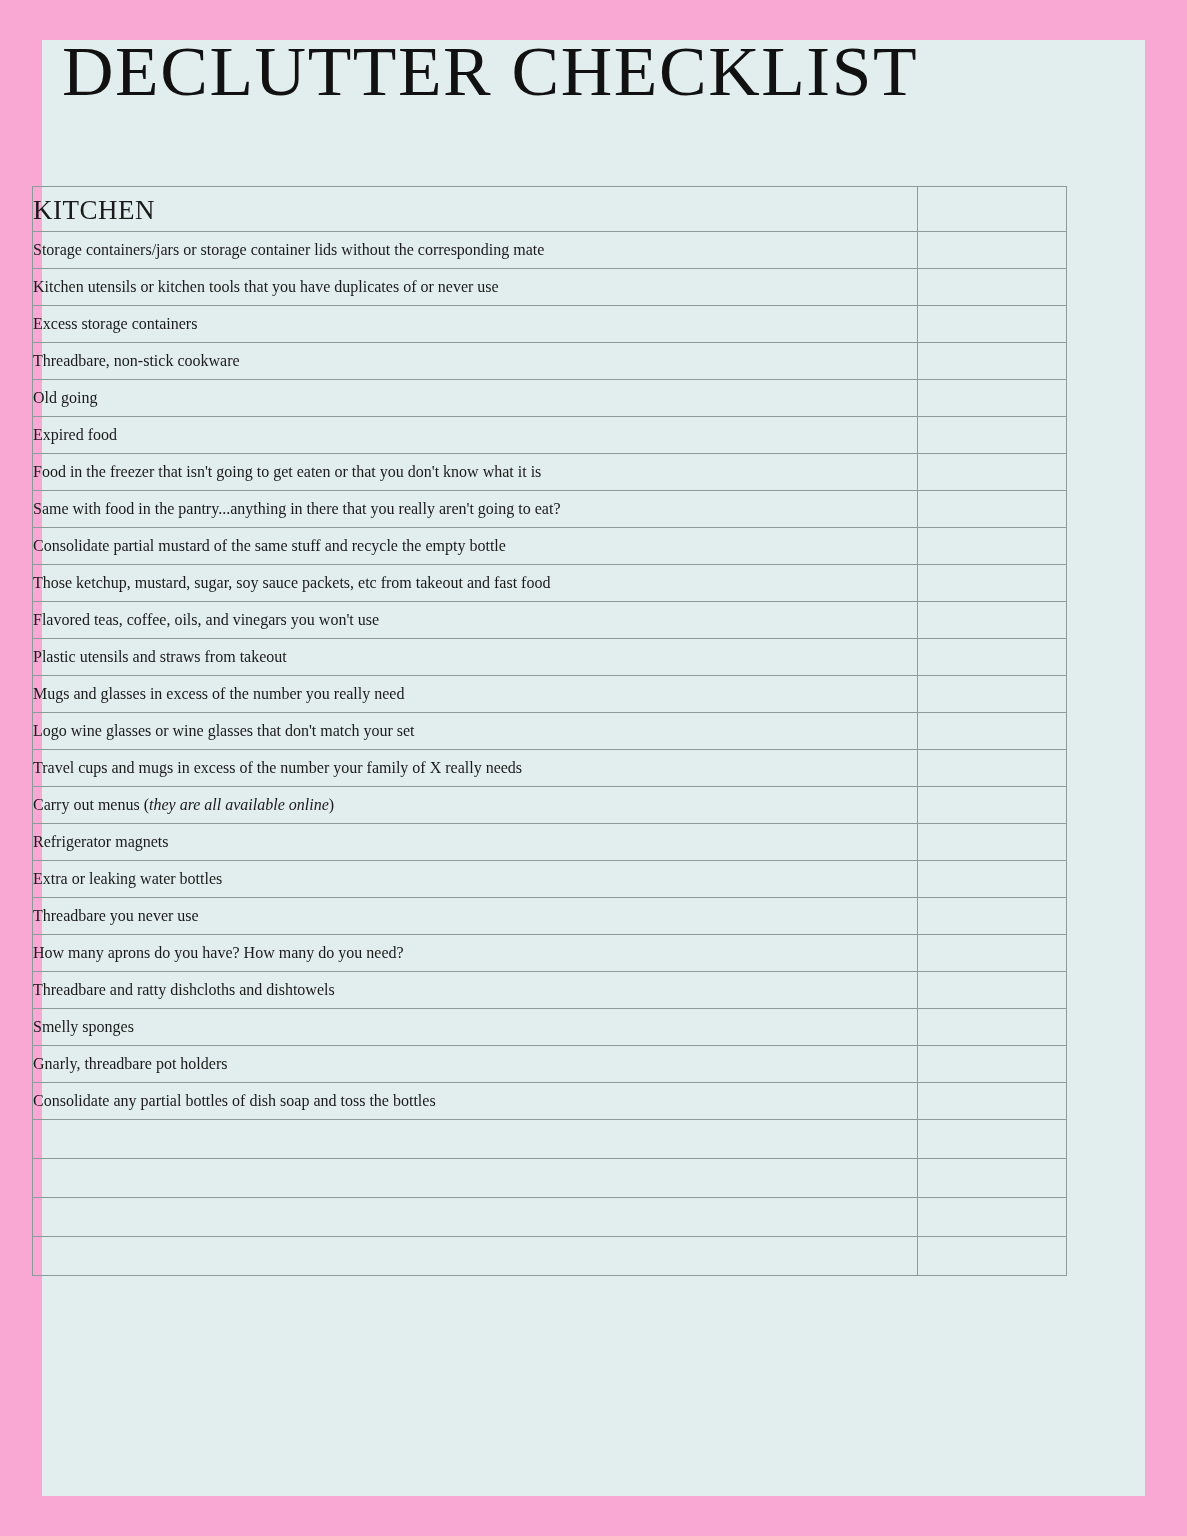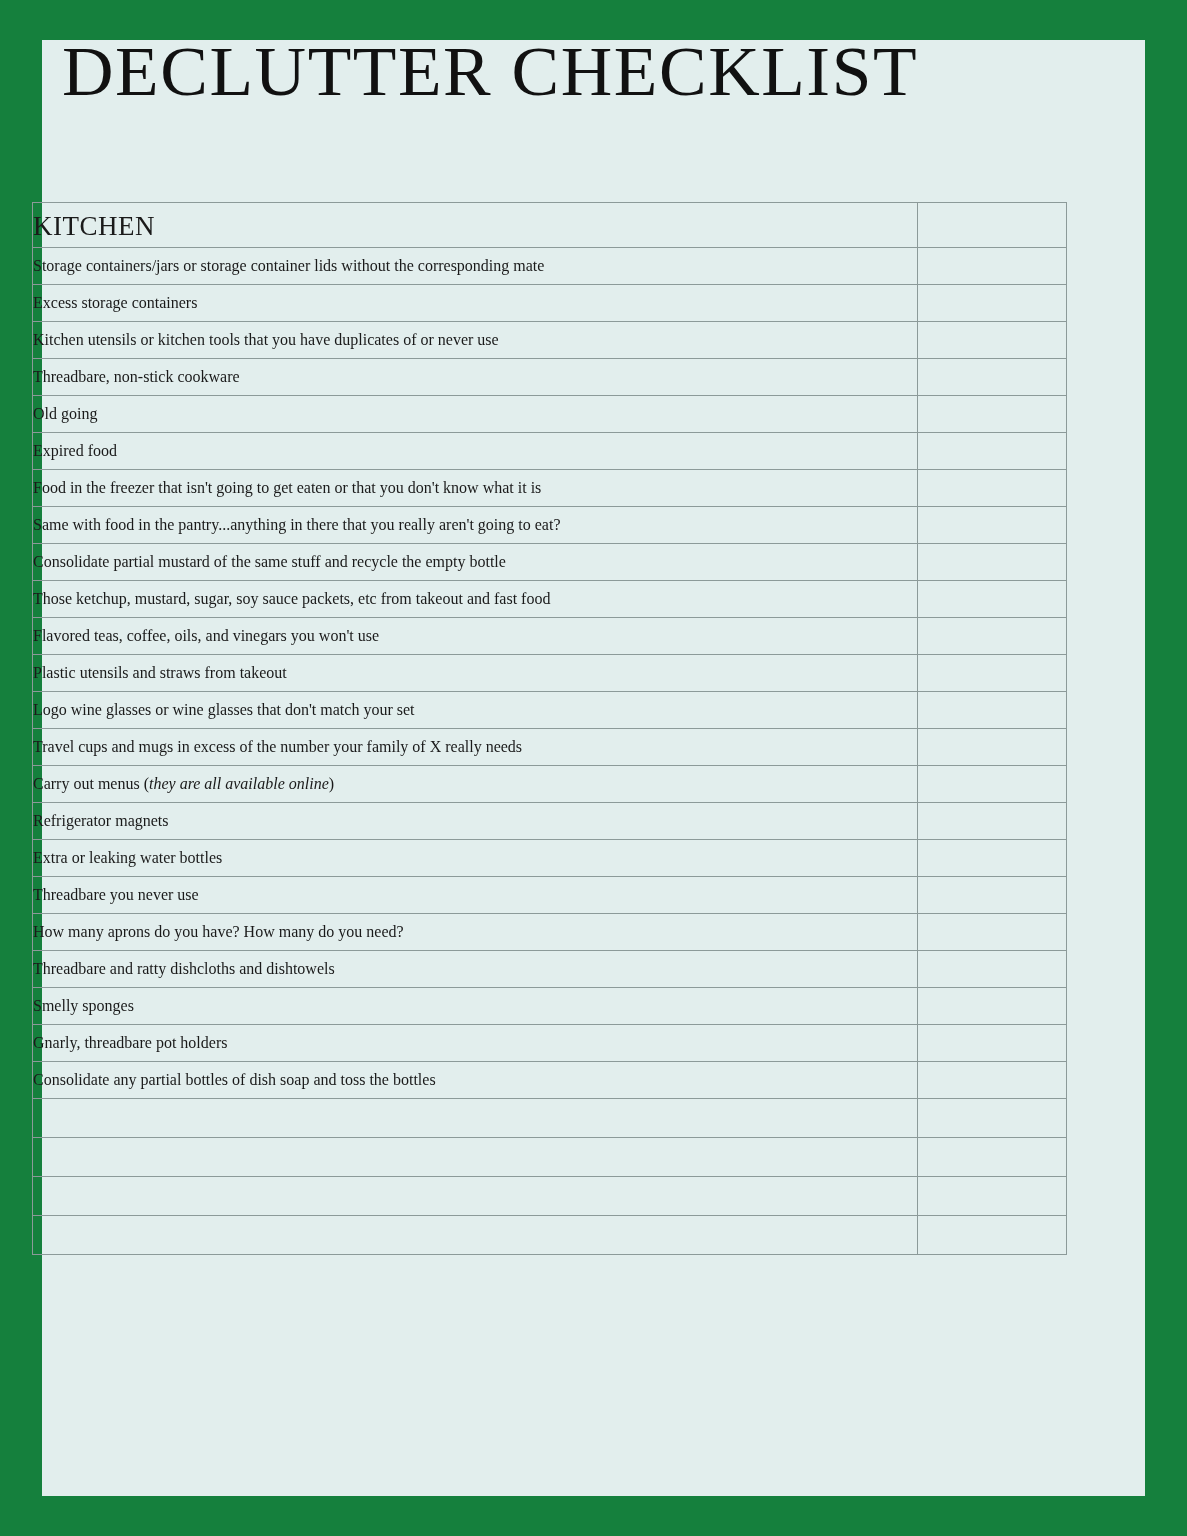--- a/index.html
+++ b/index.html
@@ -10,21 +10,21 @@
   body {
     width: 1187px;
     height: 1536px;
     font-family: "Liberation Serif", serif;
     overflow: hidden;
   }
   .page {
     position: relative;
     width: 1187px;
     height: 1536px;
-    background: #15803d;
+    background: #f9a8d4;
     box-sizing: border-box;
   }
   .sheet {
     position: absolute;
     left: 42px;
     top: 40px;
     width: 1103px;
     height: 1456px;
     background: #e2eeed;
     box-sizing: border-box;
@@ -42,21 +42,20 @@
     white-space: nowrap;
     font-weight: 400;
     transform: scaleX(1.02);
     transform-origin: left top;
   }
   .table-wrap {
     position: absolute;
     left: 32px;
     top: 186px;
     width: 1035px;
-    margin-top: 16px;
   }
   table.checklist {
     border-collapse: collapse;
     width: 1035px;
     table-layout: fixed;
   }
   table.checklist td {
     border: 1px solid #8c9a99;
     padding: 0;
     vertical-align: middle;
@@ -108,28 +107,28 @@
         <tr class="section">
           <td class="label">KITCHEN</td>
           <td class="box"></td>
         </tr>
 
         <tr>
           <td class="label">Storage containers/jars or storage container lids without the corresponding mate</td>
           <td class="box"></td>
         </tr>
         <tr>
+          <td class="label">Kitchen utensils or kitchen tools that you have duplicates of or never use</td>
+          <td class="box"></td>
+        </tr>
+        <tr>
           <td class="label">Excess storage containers</td>
           <td class="box"></td>
         </tr>
         <tr>
-          <td class="label">Kitchen utensils or kitchen tools that you have duplicates of or never use</td>
-          <td class="box"></td>
-        </tr>
-        <tr>
           <td class="label">Threadbare, non-stick cookware</td>
           <td class="box"></td>
         </tr>
         <tr>
           <td class="label">Old going</td>
           <td class="box"></td>
         </tr>
         <tr>
           <td class="label">Expired food</td>
           <td class="box"></td>
@@ -149,20 +148,24 @@
         <tr>
           <td class="label">Those ketchup, mustard, sugar, soy sauce packets, etc from takeout and fast food</td>
           <td class="box"></td>
         </tr>
         <tr>
           <td class="label">Flavored teas, coffee, oils, and vinegars you won't use</td>
           <td class="box"></td>
         </tr>
         <tr>
           <td class="label">Plastic utensils and straws from takeout</td>
+          <td class="box"></td>
+        </tr>
+        <tr>
+          <td class="label">Mugs and glasses in excess of the number you really need</td>
           <td class="box"></td>
         </tr>
         <tr>
           <td class="label">Logo wine glasses or wine glasses that don't match your set</td>
           <td class="box"></td>
         </tr>
         <tr>
           <td class="label">Travel cups and mugs in excess of the number your family of  X really needs</td>
           <td class="box"></td>
         </tr>

